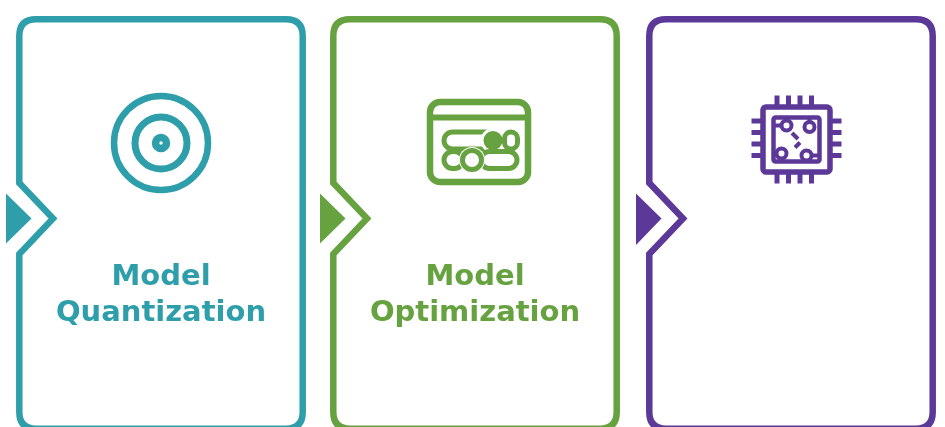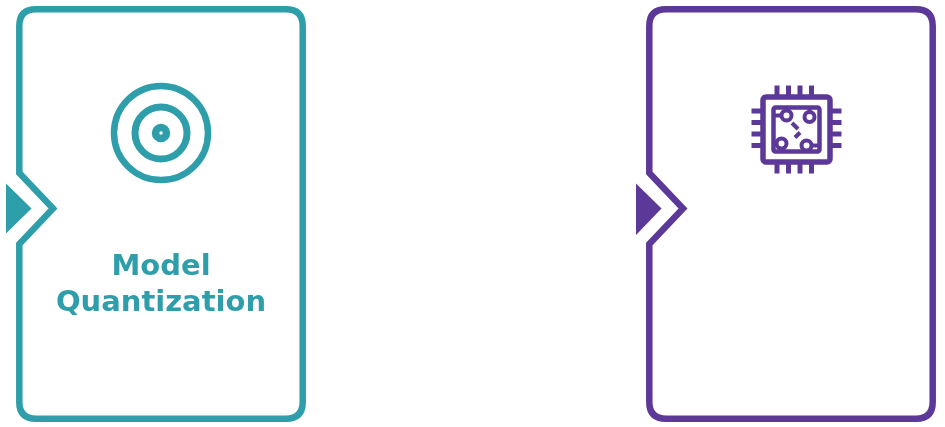--- a/index.html
+++ b/index.html
@@ -5,21 +5,21 @@
   html,body{margin:0;padding:0;background:#ffffff;}
   .stage{
     position:relative;
     width:945px;height:427px;
     background:#ffffff;
     font-family:"DejaVu Sans","Liberation Sans",sans-serif;
     overflow:hidden;
   }
   .card{
     position:absolute;
-    top:6px;
+    top:16px;
     width:290px;height:312px;
     color:var(--c,#333);
   }
   .card-1{left:16px;}
   .card-2{left:330px;}
   .card-3{left:646px;}
   .card-shape{
     position:absolute;left:0;top:0;
     width:290px;height:416px;
     overflow:visible;
@@ -54,20 +54,42 @@
 
       <g fill="none" stroke="currentColor">
         <circle cx="145" cy="127" r="47" stroke-width="6.5"></circle>
         <circle cx="145" cy="127" r="26" stroke-width="7"></circle>
         <circle cx="145" cy="127" r="5.5" stroke-width="7.5"></circle>
       </g>
     </svg>
     <div class="card-label">Model Quantization</div>
   </div>
 
+  <div class="card card-2" style="--c: #66A23F;">
+    <svg class="card-shape" viewBox="0 0 290 416">
+      <path d="M 20 3.3 L 270 3.3 Q 286.7 3.3 286.7 20 L 286.7 396 Q 286.7 412.7 270 412.7 L 20 412.7 Q 3.3 412.7 3.3 396 L 3.3 238 L 37 202.5 L 3.3 167 L 3.3 20 Q 3.3 3.3 20 3.3 Z" fill="#ffffff" stroke="currentColor" stroke-width="6.5" stroke-linejoin="miter"></path>
+      <polygon points="-10,177.5 15.5,202.5 -10,227.5" fill="currentColor"></polygon>
+
+      <g fill="none" stroke="currentColor">
+        <rect x="100" y="86" width="98" height="80" rx="10" stroke-width="6.5"></rect>
+        <line x1="100" y1="101.5" x2="198" y2="101.5" stroke-width="6"></line>
+
+        <rect x="114" y="116" width="54" height="17" rx="8.5" stroke-width="5"></rect>
+        <circle cx="163" cy="124.5" r="12.5" fill="#ffffff" stroke="none"></circle>
+        <circle cx="163" cy="124.5" r="9.5" fill="currentColor" stroke="none"></circle>
+        <rect x="174.5" y="116" width="13" height="17" rx="6.5" stroke-width="5"></rect>
+
+        <rect x="114" y="135.5" width="19" height="17" rx="8.5" stroke-width="5"></rect>
+        <rect x="151" y="135.5" width="36" height="17" rx="8.5" stroke-width="5"></rect>
+        <circle cx="142" cy="144" r="13" fill="#ffffff" stroke="none"></circle>
+        <circle cx="142" cy="144" r="9.5" fill="#ffffff" stroke="currentColor" stroke-width="5"></circle>
+      </g>
+    </svg>
+    <div class="card-label">Model Optimization</div>
+  </div>
 
   <div class="card card-3" style="--c: #5C3898;">
     <svg class="card-shape" viewBox="0 0 290 416">
       <path d="M 20 3.3 L 270 3.3 Q 286.7 3.3 286.7 20 L 286.7 396 Q 286.7 412.7 270 412.7 L 20 412.7 Q 3.3 412.7 3.3 396 L 3.3 238 L 37 202.5 L 3.3 167 L 3.3 20 Q 3.3 3.3 20 3.3 Z" fill="#ffffff" stroke="currentColor" stroke-width="6.5" stroke-linejoin="miter"></path>
       <polygon points="-10,177.5 15.5,202.5 -10,229" fill="currentColor"></polygon>
 
       <g fill="none" stroke="currentColor">
         <rect x="117" y="91" width="67" height="65" rx="3" stroke-width="5.5"></rect>
         <rect x="127.5" y="101.5" width="46" height="44" rx="2" stroke-width="4.5"></rect>
 

